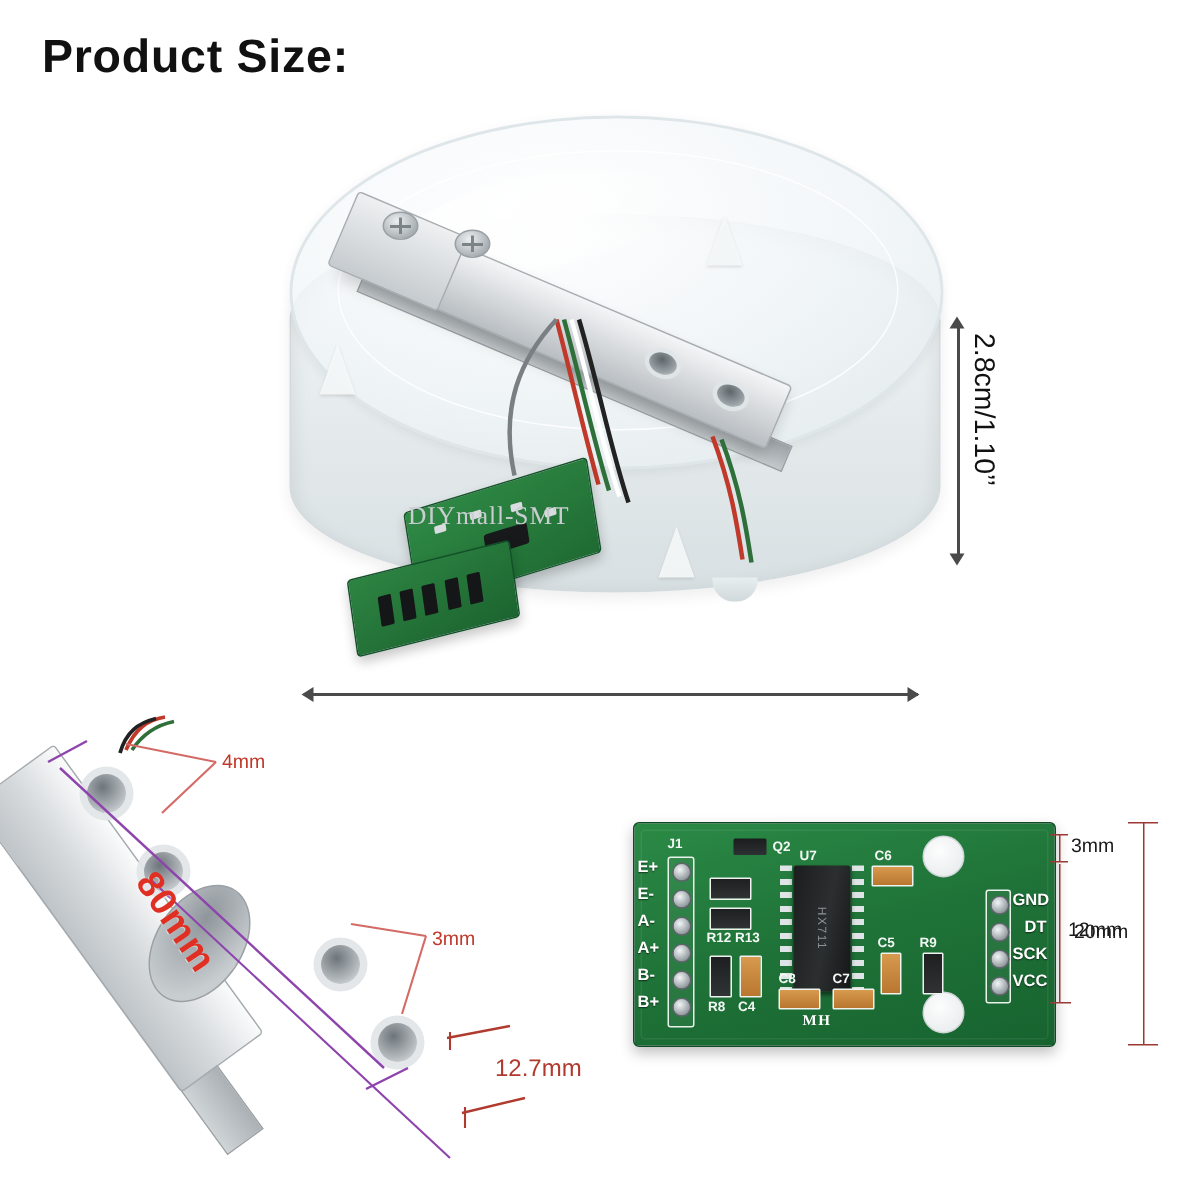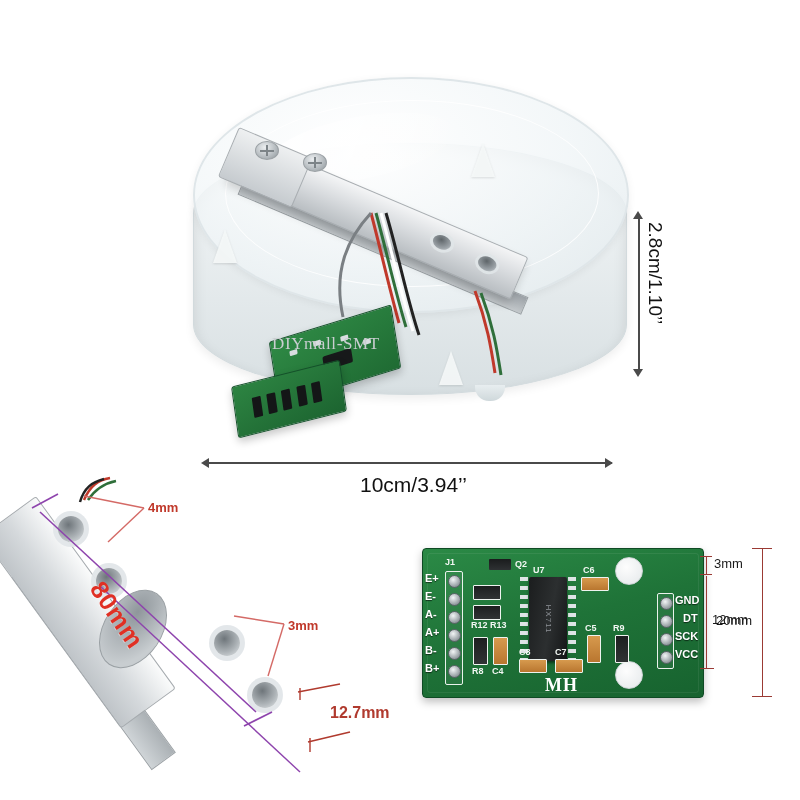--- a/index.html
+++ b/index.html
@@ -101,21 +101,21 @@
   .dh1{left:58px;top:516px;} .dh2{left:96px;top:568px;}
   .dh3{left:214px;top:630px;} .dh4{left:252px;top:682px;}
   .lcd-slot{position:absolute;left:104px;top:586px;width:56px;height:84px;border-radius:50%;
      transform:rotate(34deg);background:radial-gradient(ellipse at 40% 30%,#8f969b,#c8cdd0 70%);
      border:1px solid #9aa0a4;}
   .lcd-wires svg{position:absolute;left:0;top:0;overflow:visible;}
 
   
   #svg-lc{position:absolute;left:0;top:0;width:800px;height:800px;overflow:visible;pointer-events:none;}
 
-  .lbl-red{position:absolute;color:#c0392b;font-weight:bold;font-size:13px;
+  .lbl-red{position:absolute;color:#c0392b;font-weight:normal;font-size:13px;
      font-family:"Liberation Sans",sans-serif;}
   #lbl-4mm{left:148px;top:500px;}
   #lbl-3mm-lc{left:288px;top:618px;}
   #lbl-127{left:330px;top:704px;font-size:16px;color:#b03a2e;}
   #lbl-80mm{left:108px;top:576px;font-size:25px;color:#e03024;font-weight:bold;
      transform:rotate(56deg);transform-origin:left top;letter-spacing:.5px;
      text-shadow:0 1px 0 rgba(255,255,255,.4);}
 
   
   #pcb{position:absolute;left:422px;top:548px;width:280px;height:148px;
@@ -146,34 +146,35 @@
      background:linear-gradient(100deg,#1b1d1e,#2c2f30 55%,#141617);
      border-radius:2px;box-shadow:0 2px 3px rgba(0,0,0,.5);}
   #ic-txt{position:absolute;left:50%;top:50%;transform:translate(-50%,-50%) rotate(90deg);
      color:#8d9196;font-size:8px;letter-spacing:1px;white-space:nowrap;
      font-family:"Liberation Sans",sans-serif;}
   .legs{position:absolute;top:28px;width:8px;height:84px;
      background:repeating-linear-gradient(180deg,#dfe4e6 0 4px,transparent 4px 9px);}
   #legL{left:97px;} #legR{left:145px;}
   #q2{position:absolute;left:66px;top:10px;width:22px;height:11px;
      background:linear-gradient(180deg,#1a1c1d,#2e3133);border-radius:1px;}
-  #mh{position:absolute;left:122px;top:126px;color:#ffffff;font-size:18px;
+  #mh{position:absolute;left:112px;top:126px;color:#ffffff;font-size:10px;
      font-weight:bold;letter-spacing:1px;font-family:"Liberation Serif",serif;}
 
   
   .dimp{position:absolute;background:#9b3a34;}
   .dimp.h{height:1px;} .dimp.v{width:1px;}
   .pcb-dim-lbl{position:absolute;color:#1a1a1a;font-size:13px;
      font-family:"Liberation Sans",sans-serif;}
 </style>
 </head>
 <body>
 
 <div class="stage">
 
+  <div id="title">Product Size:</div>
 
   <div id="photo-top">
     <div class="disc-side"></div>
     <div class="disc-top">
       <div class="disc-gloss"></div>
     </div>
     <div class="cone c1"></div>
     <div class="cone c2"></div>
     <div class="cone c3"></div>
     <div class="foot f1"></div>
@@ -221,21 +222,20 @@
   <div id="watermark">DIYmall-SMT</div>
 
   <div class="dimline" id="dim-v"></div>
   <div class="arrowU" style="left:633px;top:211px;"></div>
   <div class="arrowD" style="left:633px;top:369px;"></div>
   <div id="dim-v-label">2.8cm/1.10’’</div>
 
   <div class="dimline" id="dim-h"></div>
   <div class="arrowL" style="left:201px;top:458px;"></div>
   <div class="arrowR" style="left:605px;top:458px;"></div>
-  <div id="dim-h-label">10cm/3.94’’</div>
 
   <div id="photo-lc">
     <div class="lcd-side"></div>
     <div class="lcd-top"></div>
     <div class="lcd-wires">
       <svg width="390" height="310">
         <path d="M66,22 C72,8 80,2 92,0" stroke="#c0392b" stroke-width="2.5" fill="none"></path>
         <path d="M62,24 C66,10 74,4 86,1" stroke="#222" stroke-width="2.5" fill="none"></path>
         <path d="M70,22 C78,10 88,5 98,3" stroke="#2f6f3a" stroke-width="2.5" fill="none"></path>
       </svg>

